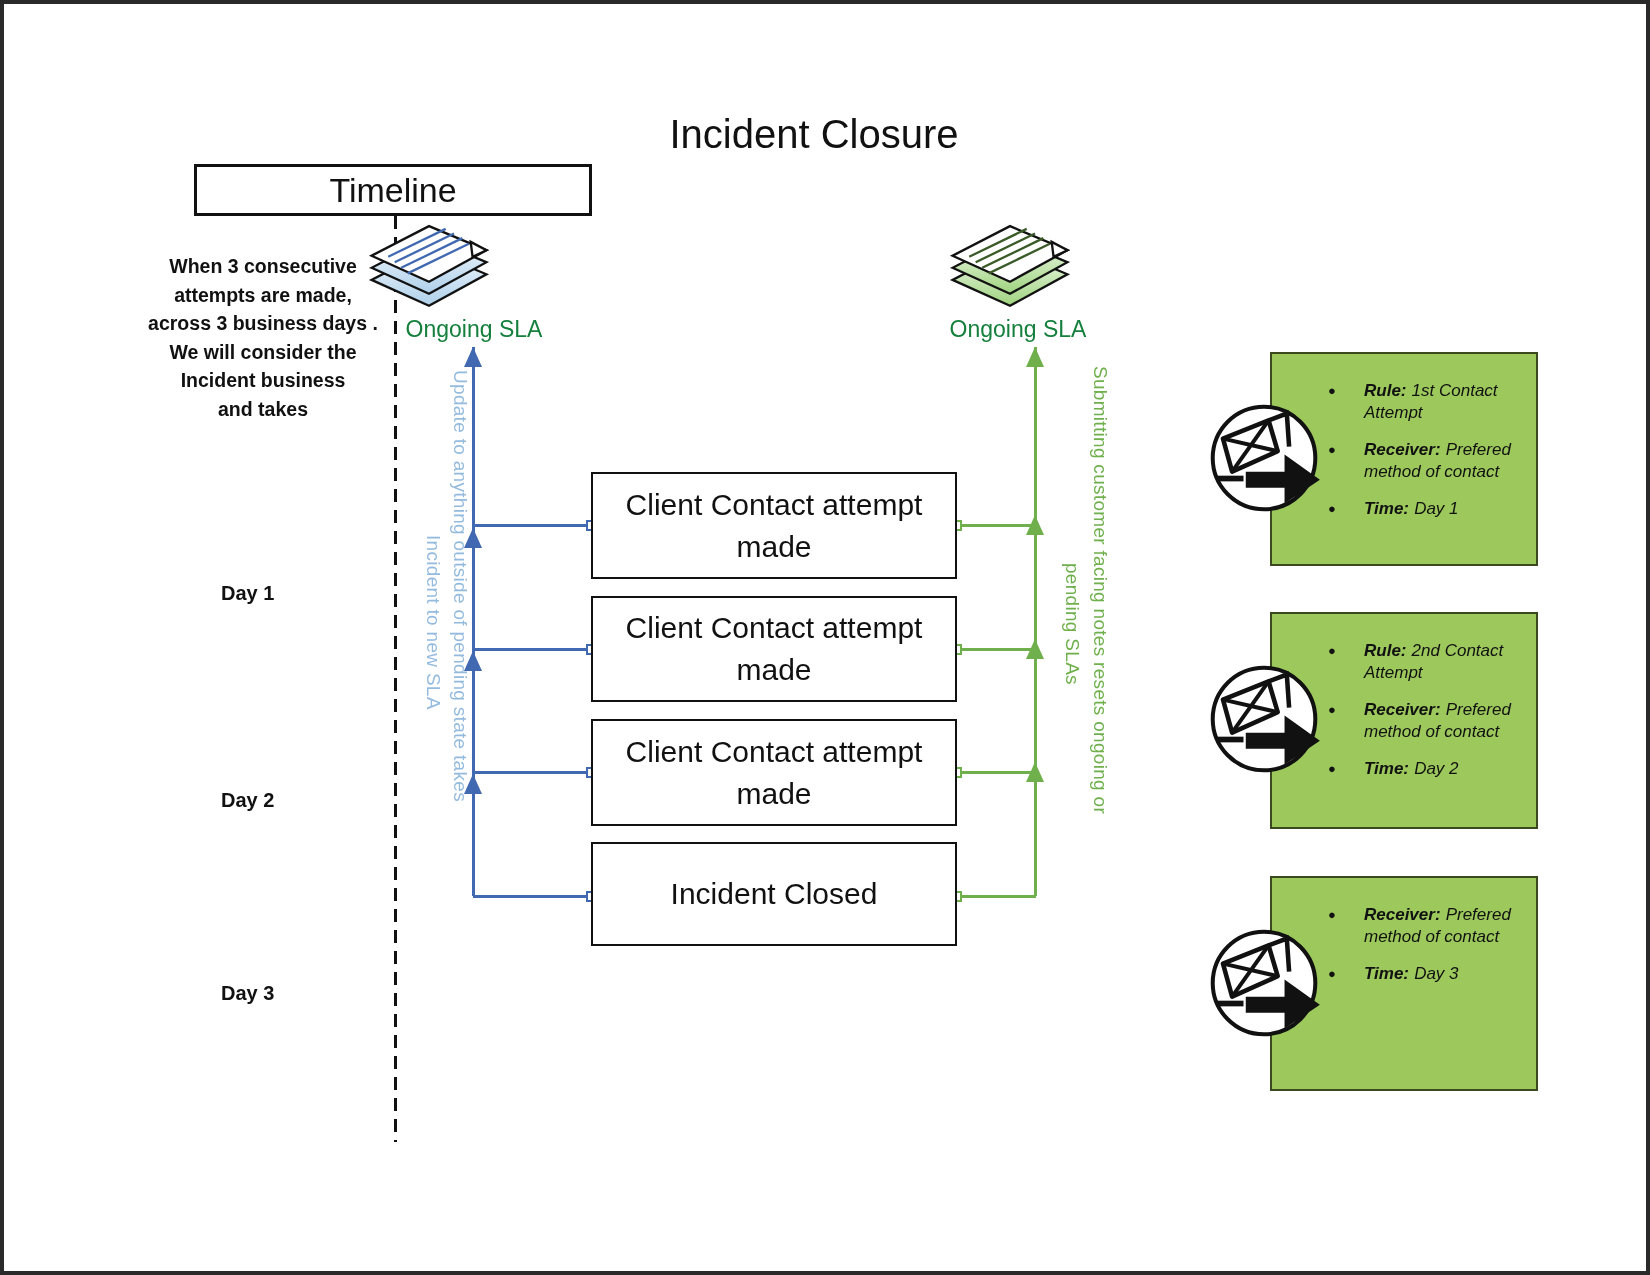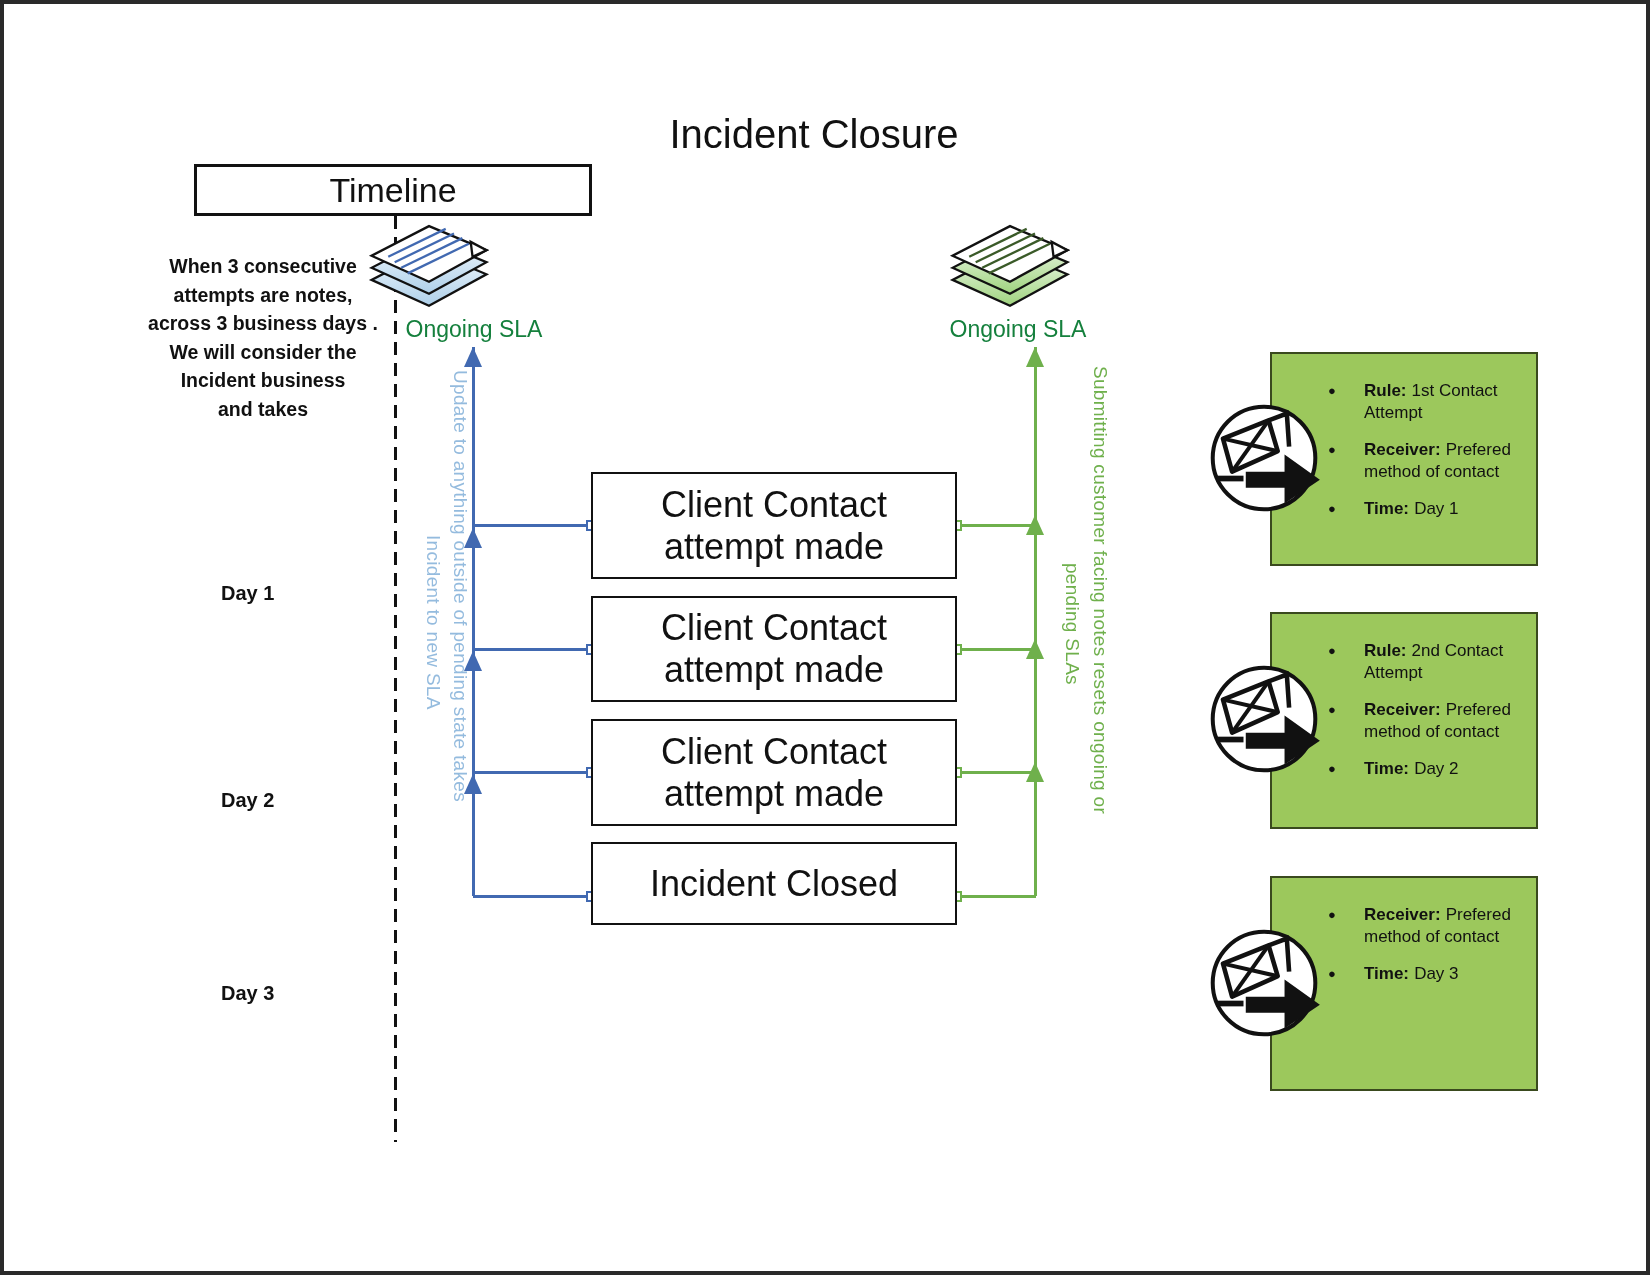--- a/index.html
+++ b/index.html
@@ -36,24 +36,24 @@
   .sq.green{ left:947px; border-color:#6FB04C; }
 
   .vtext{ writing-mode:vertical-rl; font-size:19px; width:26px; height:505px;
     letter-spacing:0.3px; white-space:nowrap; }
   .vtext.blue{ color:#94BBDE; }
   .vtext.green{ color:#6FB04C; }
   .vcenter{ text-align:center; }
 
   .flow-box{ left:587px; width:366px; border:2px solid #111; background:#fff;
     display:flex; align-items:center; justify-content:center; text-align:center;
-    font-size:36px; color:#111; line-height:42px; padding:0 30px; }
+    font-size:30px; color:#111; line-height:42px; padding:0 30px; }
 
   .rule-card{ left:1266px; width:268px; background:#9CC85C; border:2px solid #3A4A1E;
-    padding:26px 14px 14px 56px; display:flex; flex-direction:column; gap:15px; }
+    padding:26px 14px 14px 56px; display:flex; flex-direction:column; gap:15px;font-style:italic; }
   .rule-item{ display:flex; align-items:flex-start; }
   .rule-item .bullet{ flex:0 0 16px; margin-right:20px; font-size:13px; line-height:22px; color:#111; }
   .rule-item .bullet::before{ content:"●"; }
   .rule-item .txt{ flex:1; font-size:17px; line-height:22px; color:#111; }
   .rule-item .lbl{ font-weight:bold; }
   .rule-item .val{ margin-left:0.3em; }
 
   svg{ display:block; }
 </style>
 </head>
@@ -62,21 +62,21 @@
 <div class="canvas">
 
   <div class="abs page-title">Incident Closure</div>
 
   <div class="abs timeline-header">
     <span>Timeline</span>
   </div>
 
   <div class="abs note-block">
     <div>When 3 consecutive</div>
-    <div>attempts are notes,</div>
+    <div>attempts are made,</div>
     <div>across 3 business days .</div>
     <div>We will consider the</div>
     <div>Incident business</div>
     <div>and takes</div>
   </div>
 
   <div class="abs dashed-axis"></div>
 
   <div class="abs day-label" style="top:578px;">Day 1</div>
   <div class="abs day-label" style="top:785px;">Day 2</div>
@@ -154,21 +154,21 @@
 
   <div class="abs flow-box" style="top:468px; height:107px;">
     <span>Client Contact attempt made</span>
   </div>
   <div class="abs flow-box" style="top:592px; height:106px;">
     <span>Client Contact attempt made</span>
   </div>
   <div class="abs flow-box" style="top:715px; height:107px;">
     <span>Client Contact attempt made</span>
   </div>
-  <div class="abs flow-box" style="top:838px; height:83px;">
+  <div class="abs flow-box" style="top:838px; height:104px;">
     <span>Incident Closed</span>
   </div>
 
   <div class="abs rule-card" style="top:348px; height:214px;">
     <div class="rule-item">
         <span class="bullet"></span>
         <div class="txt"><span class="lbl">Rule:</span><span class="val">1st Contact Attempt</span></div>
       </div>
     <div class="rule-item">
         <span class="bullet"></span>

